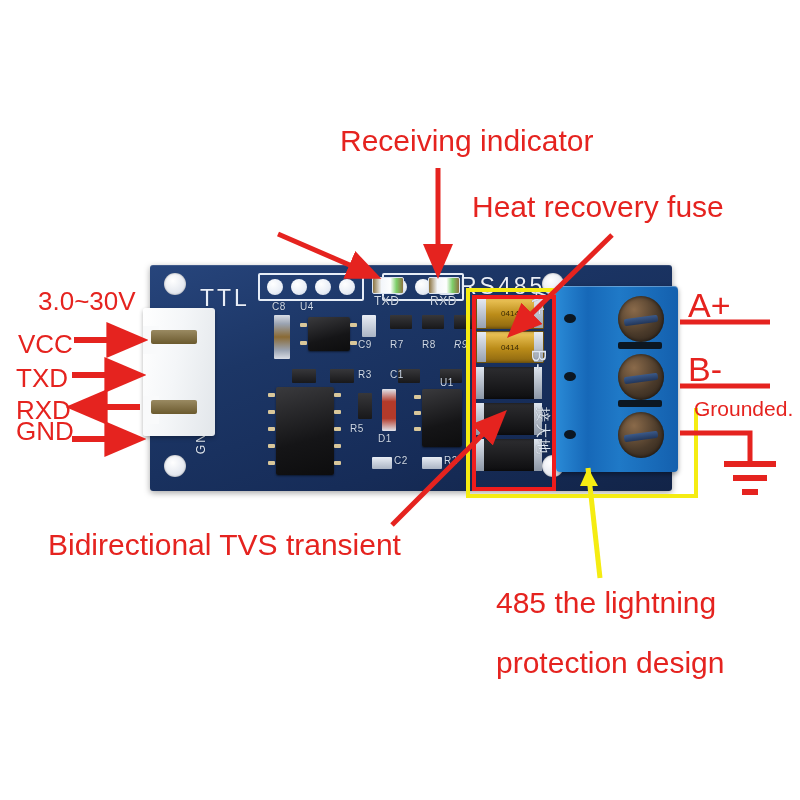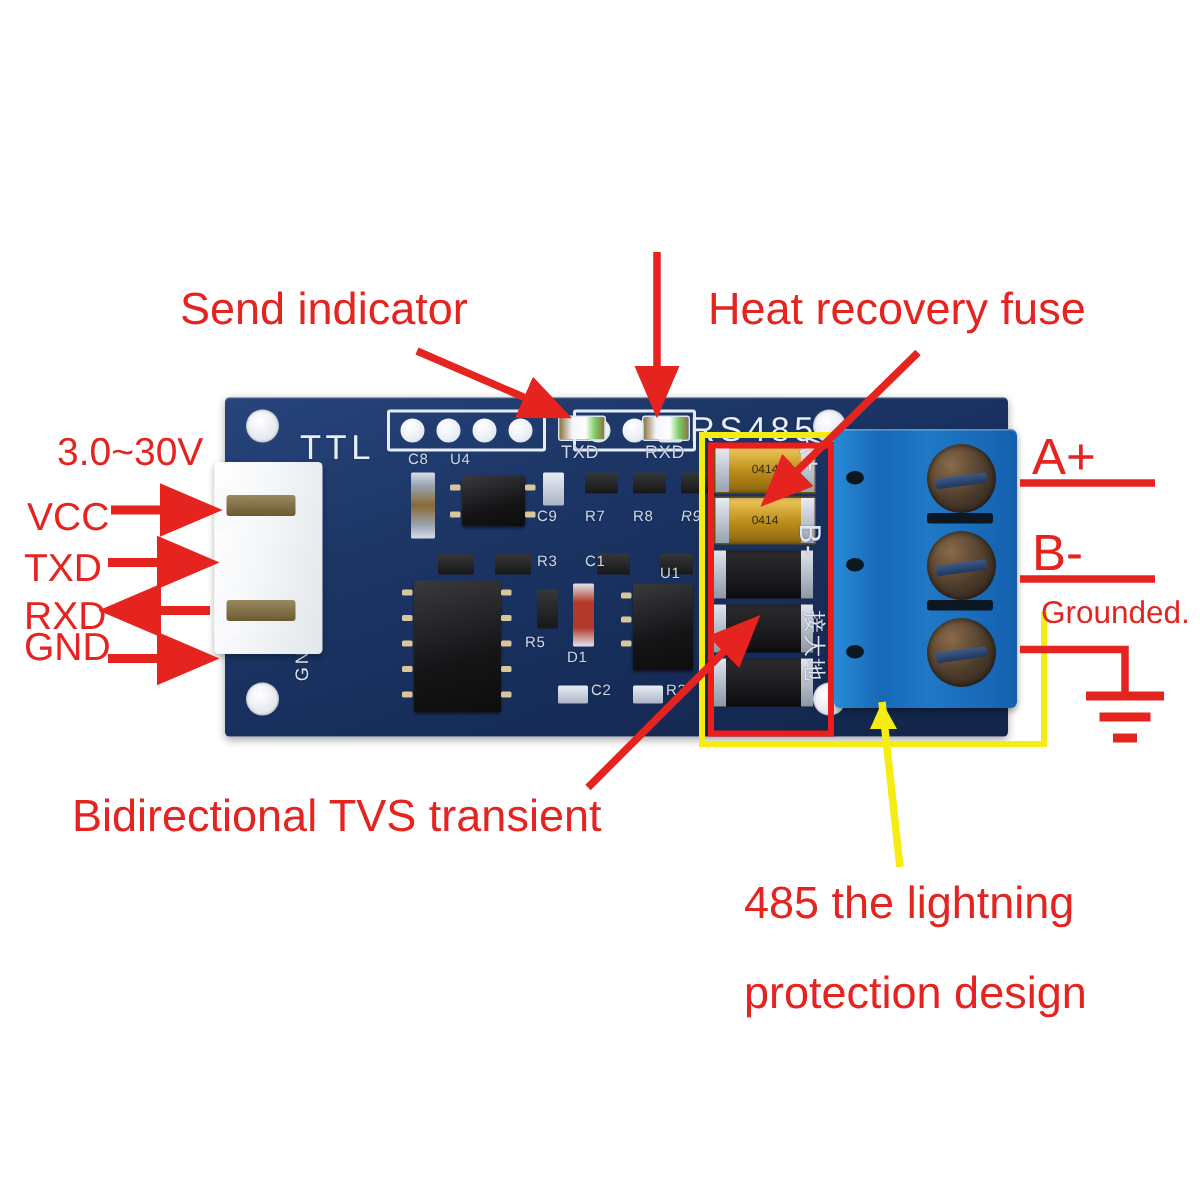--- a/index.html
+++ b/index.html
@@ -221,21 +221,21 @@
     <div class="screw" style="left:62px;top:126px;"></div>
     <div class="slot" style="left:8px;top:28px;width:12px;height:9px;border-radius:50%;"></div>
     <div class="slot" style="left:8px;top:86px;width:12px;height:9px;border-radius:50%;"></div>
     <div class="slot" style="left:8px;top:144px;width:12px;height:9px;border-radius:50%;"></div>
   </div>
 
   <div class="box-red" style="left:472px;top:295px;width:76px;height:188px;"></div>
   <div class="box-yel" style="left:466px;top:288px;width:224px;height:202px;
               clip-path:polygon(0 0,88px 0,88px 120px,100% 120px,100% 100%,0 100%);"></div>
 
-  <div class="anno lg" style="left:120px;top:192px;">Send indicator</div>
+  <div class="anno lg" style="left:340px;top:126px;">Receiving indicator</div>
   <div class="anno lg" style="left:472px;top:192px;">Heat recovery fuse</div>
 
   <div class="anno md" style="left:38px;top:288px;">3.0~30V</div>
   <div class="anno md" style="left:18px;top:331px;">VCC</div>
   <div class="anno md" style="left:16px;top:365px;">TXD</div>
   <div class="anno md" style="left:16px;top:397px;">RXD</div>
   <div class="anno md" style="left:16px;top:418px;">GND</div>
 
   <div class="anno lg" style="left:688px;top:288px;font-size:34px;">A+</div>
   <div class="anno lg" style="left:688px;top:352px;font-size:34px;">B-</div>

